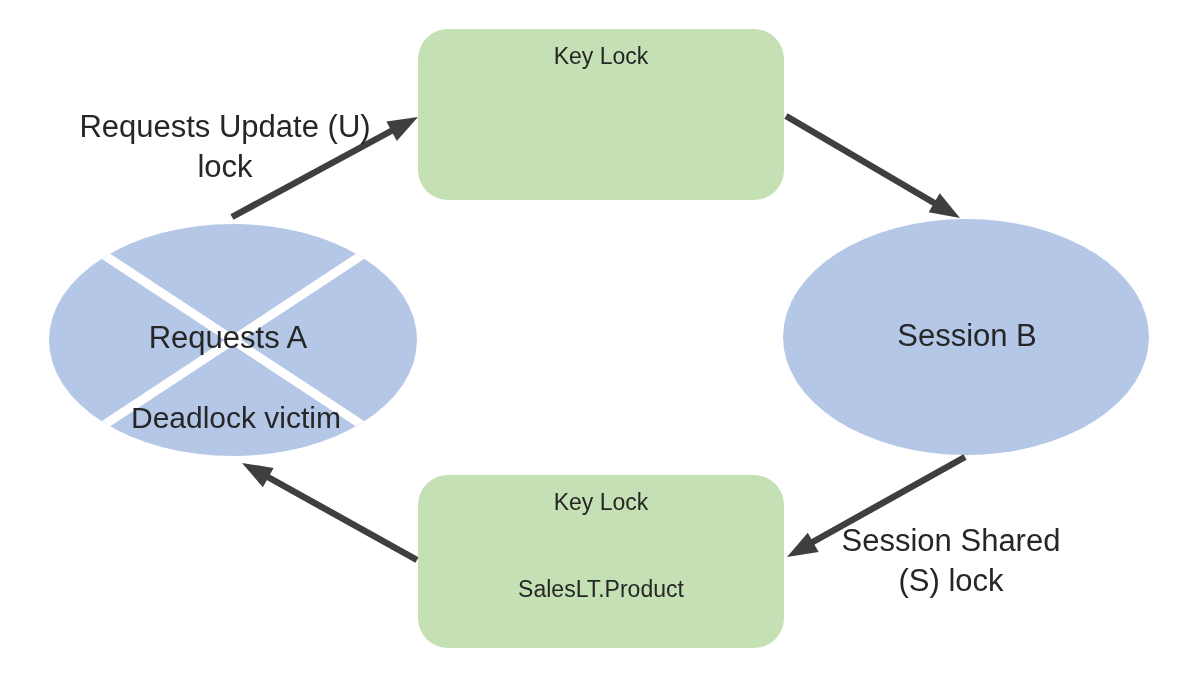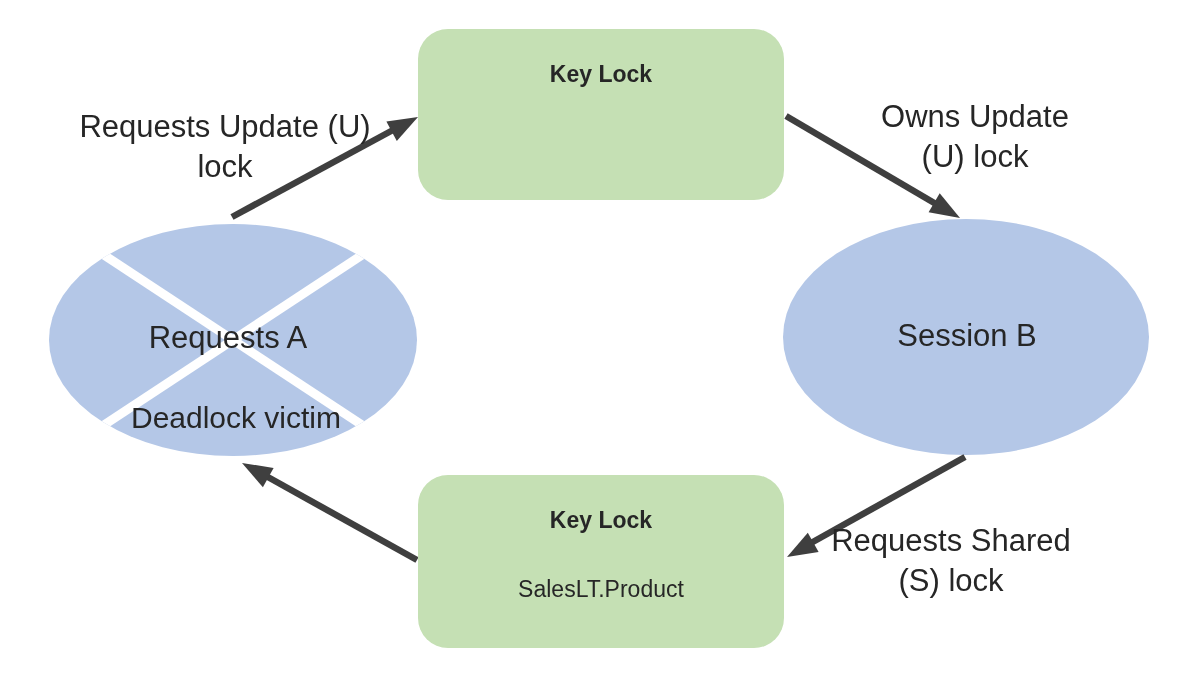--- a/index.html
+++ b/index.html
@@ -25,21 +25,21 @@
   .lock-box.bottom { top: 475px; height: 173px; }
 
   .box-line {
     position: absolute;
     left: 0; right: 0;
     text-align: center;
     transform: translateY(-50%);
     font-size: 23px;
     white-space: nowrap;
   }
-  .box-line.title { top: 45px; font-weight: bold; }
+  .box-line.title { top: 27px; }
   .box-line.resource { top: 114px; }
 
   .node-label, .edge-label {
     position: absolute;
     transform: translate(-50%, -50%);
     text-align: center;
     font-size: 31px;
     line-height: 1.3;
     white-space: pre-line;
   }
@@ -102,17 +102,16 @@
     <div class="box-line title">Key Lock</div>
     <div class="box-line resource">SalesLT.Product</div>
   </div>
 
   <div class="node-label session-a">Requests A</div>
   <div class="node-label deadlock">Deadlock victim</div>
   <div class="node-label session-b">Session B</div>
 
   <div class="edge-label requests-update">Requests Update (U)
 lock</div>
-  <div class="edge-label owns-update">Owns Update (U) lock</div>
-  <div class="edge-label requests-shared">Requests Shared
+  <div class="edge-label requests-shared">Session Shared
 (S) lock</div>
 
 </div>
 
 </body></html>

